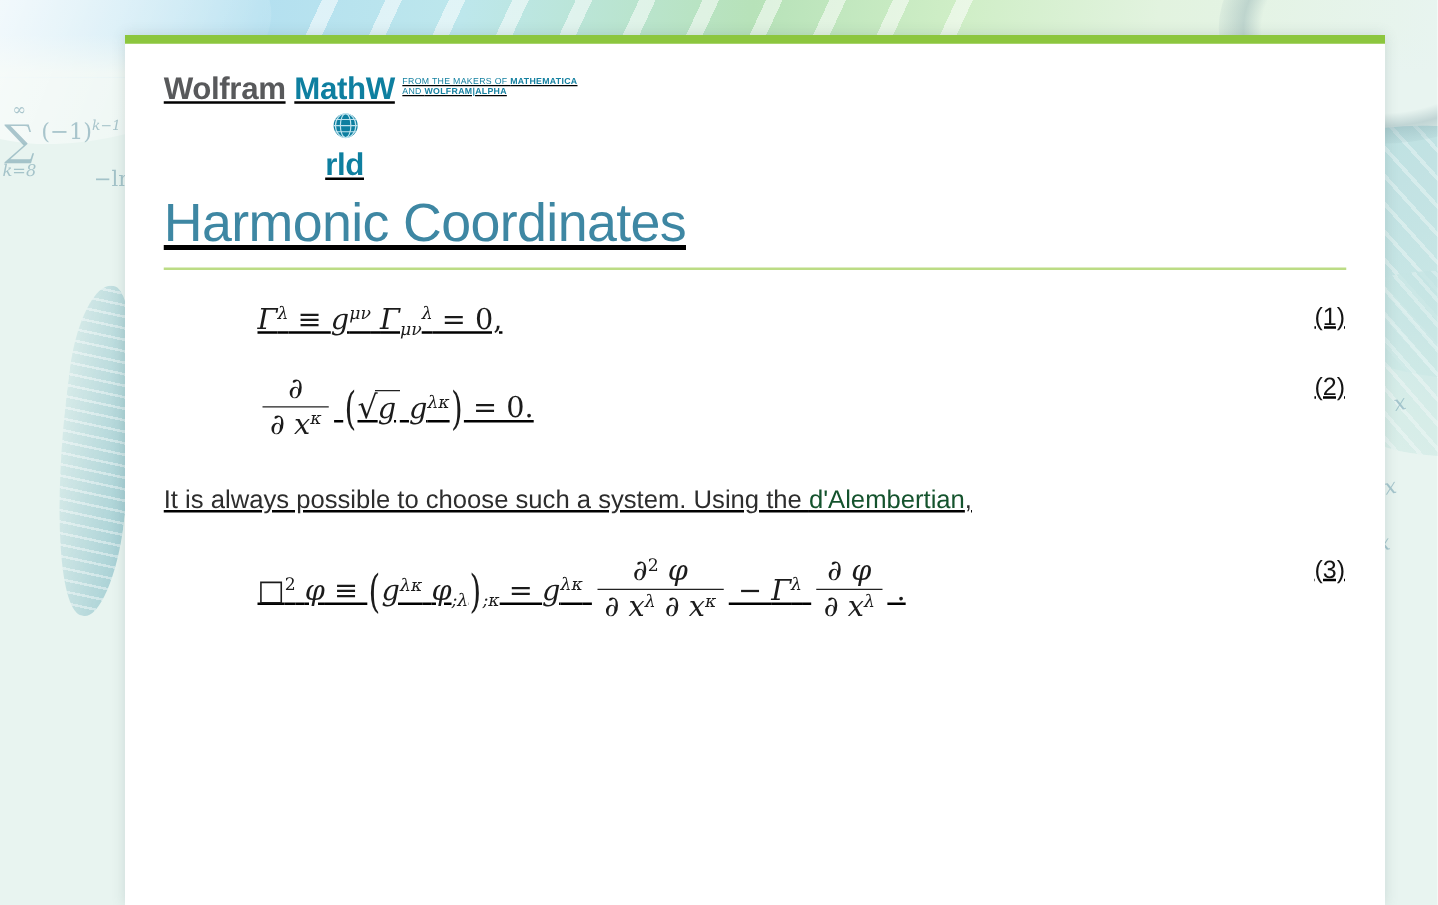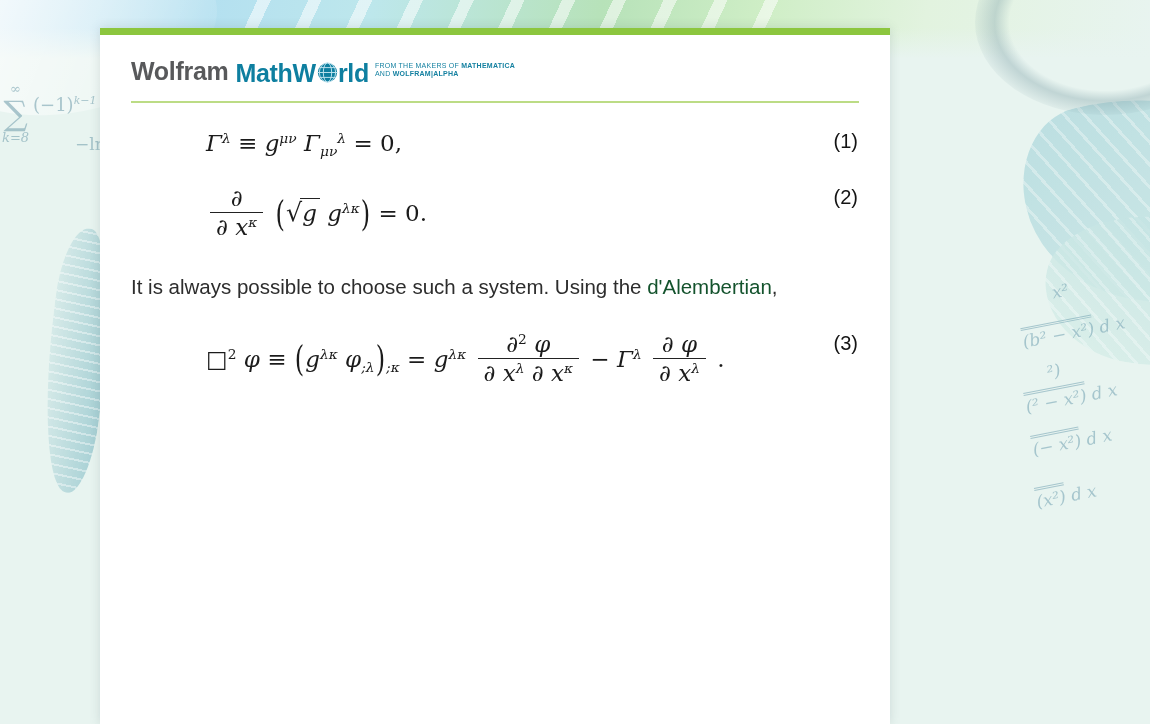--- a/index.html
+++ b/index.html
@@ -88,35 +88,36 @@
   .bg-frag .bar { border-top: 3px double rgba(118,163,180,0.58); padding-top: 1px; }
   #bg-frags .bg-frag:nth-child(1) { left: 1052px; top: 281px; }
   #bg-frags .bg-frag:nth-child(2) { left: 1022px; top: 322px; }
   #bg-frags .bg-frag:nth-child(3) { left: 1047px; top: 361px; }
   #bg-frags .bg-frag:nth-child(4) { left: 1025px; top: 388px; }
   #bg-frags .bg-frag:nth-child(5) { left: 1032px; top: 432px; }
   #bg-frags .bg-frag:nth-child(6) { left: 1036px; top: 486px; }
 
   
   .panel {
-    position: absolute; left: 100px; top: 28px; width: 790px; height: 696px;
+    position: absolute; left: 100px; top: 28px; width: 1008px; height: 696px;
     background: #ffffff; z-index: 5; overflow: hidden;
     box-shadow: 0 0 10px rgba(70,100,100,0.18);
+    text-decoration: underline;
   }
   .green-bar { width: 100%; height: 7px; background: #8cc63e; }
   .panel-inner { padding: 22px 31px 0 31px; }
 
   
   .logo-row { display: flex; align-items: flex-start; }
   .logo-wolfram {
     font-size: 25px; font-weight: 600; color: #58595b; letter-spacing: -0.3px;
   }
   .logo-mathworld {
     font-size: 25px; font-weight: 600; color: #0e7fa0; letter-spacing: -0.3px;
-    margin-left: 7px; display: inline-flex; align-items: center;
+    margin-left: 7px; display: inline-flex; align-items: center; flex-direction: column;
   }
   .globe-icon { margin: 3px 0 0 1px; }
   .tagline {
     margin-left: 6px; padding-top: 5px; font-size: 7px; line-height: 8px;
     color: #1581a1; letter-spacing: 0.25px; white-space: nowrap;
   }
   .tagline b { font-weight: 700; }
 
   
   .page-title {
@@ -207,20 +208,21 @@
               </g>
             </svg></span>
           <span>rld</span>
       </span>
       <span class="tagline">
         <span>FROM THE MAKERS OF </span><b>MATHEMATICA</b><br>
         <span>AND </span><b>WOLFRAM|ALPHA</b>
       </span>
     </div>
 
+    <h1 class="page-title">Harmonic Coordinates</h1>
     <hr class="title-rule">
 
     <div class="content">
 
       <div class="eq-row">
         <span class="eq-math"><span class="tk-i">Γ</span><span class="tk-sup">λ</span><span class="tk-r"> ≡ </span><span class="tk-i">g</span><span class="tk-sup">μν</span><span class="tk-r"> </span><span class="tk-i">Γ</span><span class="tk-sub">μν</span><span class="tk-sup">λ</span><span class="tk-r"> = 0,</span></span>
         <span class="eq-num">(1)</span>
       </div>
 
 

